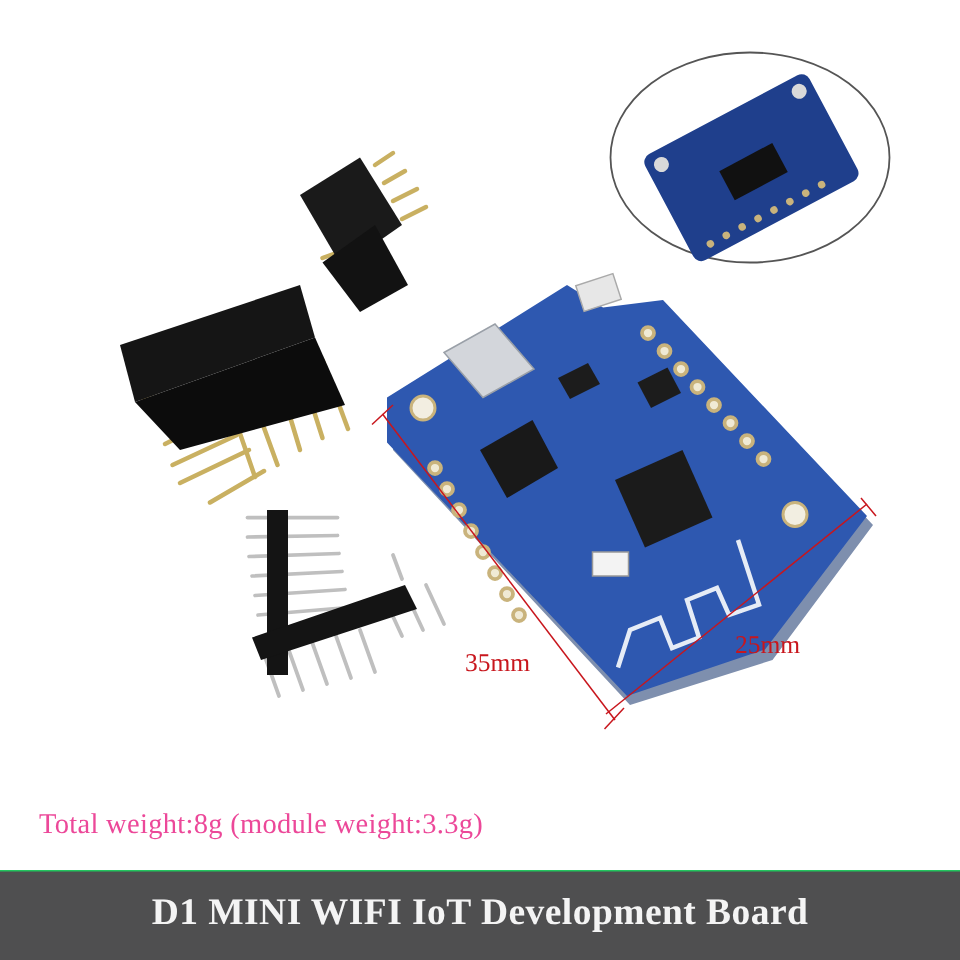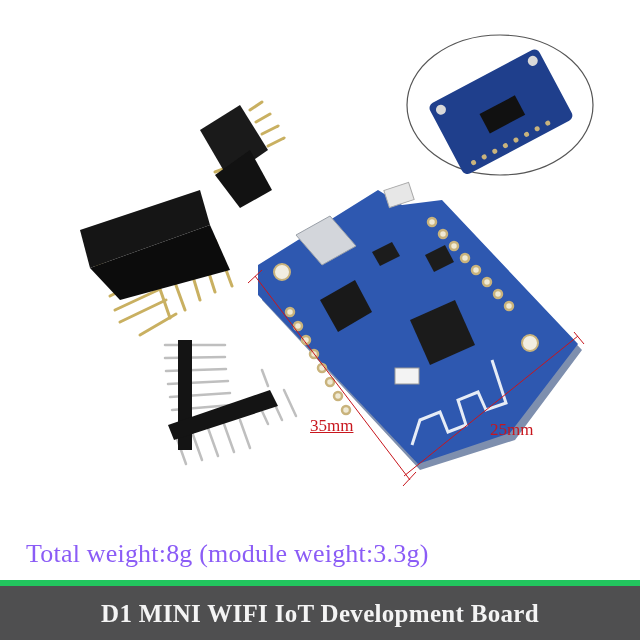--- a/index.html
+++ b/index.html
@@ -1,19 +1,19 @@
 <!DOCTYPE html>
 <html><head>
 <meta charset="utf-8">
 <style>
   html, body { margin:0; padding:0; }
   body { width:640px; height:640px; background:#ffffff; position:relative; overflow:hidden; font-family:"Liberation Serif", serif; }
   .stage { position:absolute; left:0; top:0; width:640px; height:640px; }
-  .weight { position:absolute; left:26px; top:539px; font-size:26px; color:#8b5cf6; letter-spacing:0.2px; white-space:nowrap; }
-  .banner { position:absolute; left:0; top:580px; width:640px; height:60px; background:#4f4f50; border-top:6px solid #22c55e; box-sizing:border-box; }
+  .weight { position:absolute; left:26px; top:539px; font-size:19px; color:#ec4899; letter-spacing:0.2px; white-space:nowrap; }
+  .banner { position:absolute; left:0; top:580px; width:640px; height:60px; background:#4f4f50; border-top:1px solid #22c55e; box-sizing:border-box; }
   .banner-title { position:absolute; left:0; right:0; top:14px; text-align:center; color:#f4f4f4; font-size:25px; font-weight:bold; letter-spacing:0.3px; }
   .dim { position:absolute; color:#c8161d; font-size:17px; white-space:nowrap; }
 </style>
 </head>
 <body>
 
 <div class="stage">
   <svg width="640" height="580" viewBox="0 0 640 580" xmlns="http://www.w3.org/2000/svg" style="position:absolute;left:0;top:0;">
 
     <g>
@@ -137,21 +137,21 @@
       <line x1="255" y1="276" x2="410" y2="480"></line>
       <line x1="404" y1="476" x2="578" y2="336"></line>
       <line x1="248" y1="283" x2="262" y2="270"></line>
       <line x1="403" y1="486" x2="416" y2="472"></line>
       <line x1="574" y1="332" x2="584" y2="344"></line>
     </g>
   </svg>
 
   <div></div>
 
-  <div class="dim" style="left:310px; top:416px;text-decoration:underline;">35mm</div>
+  <div class="dim" style="left:310px; top:432px;">35mm</div>
   <div class="dim" style="left:490px; top:420px;text-align:right;">25mm</div>
 
   <div class="weight">Total weight:8g (module weight:3.3g)</div>
 
   <div class="banner">
     <div class="banner-title">D1 MINI WIFI IoT Development Board</div>
   </div>
 </div>
 
 </body></html>

